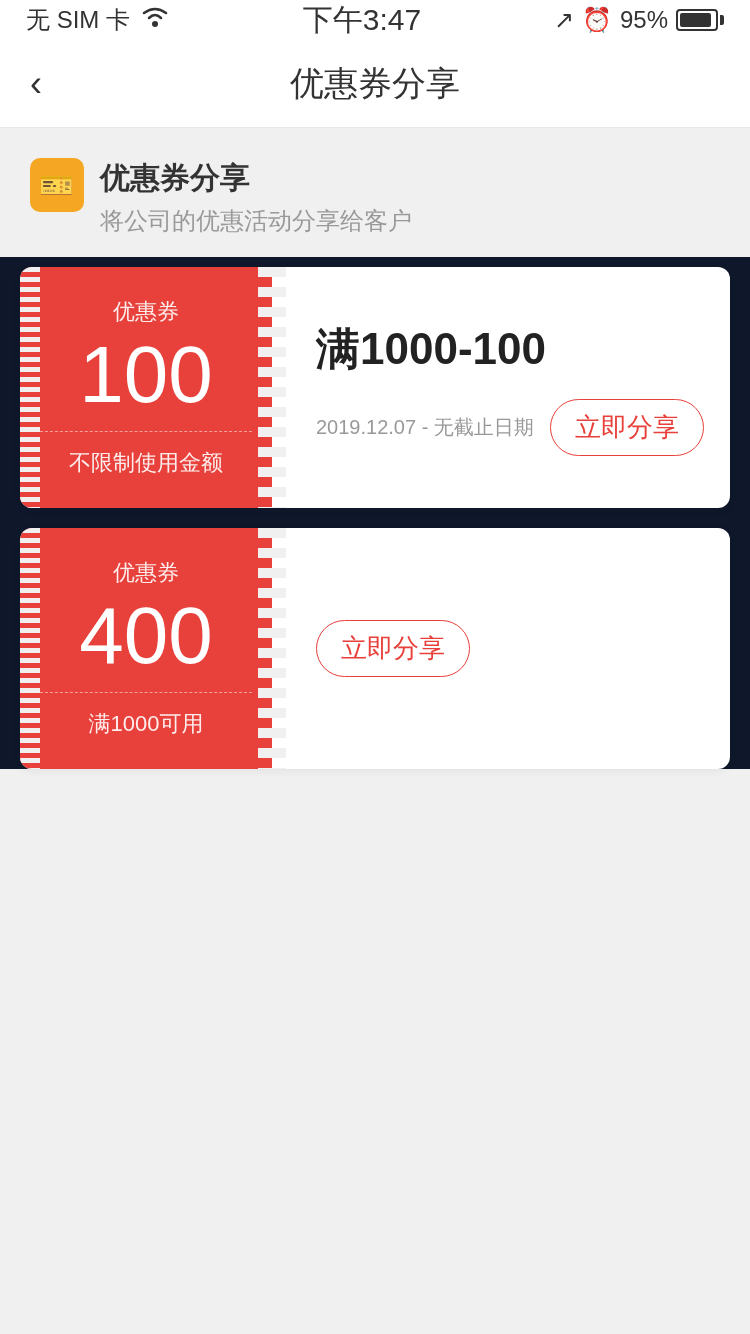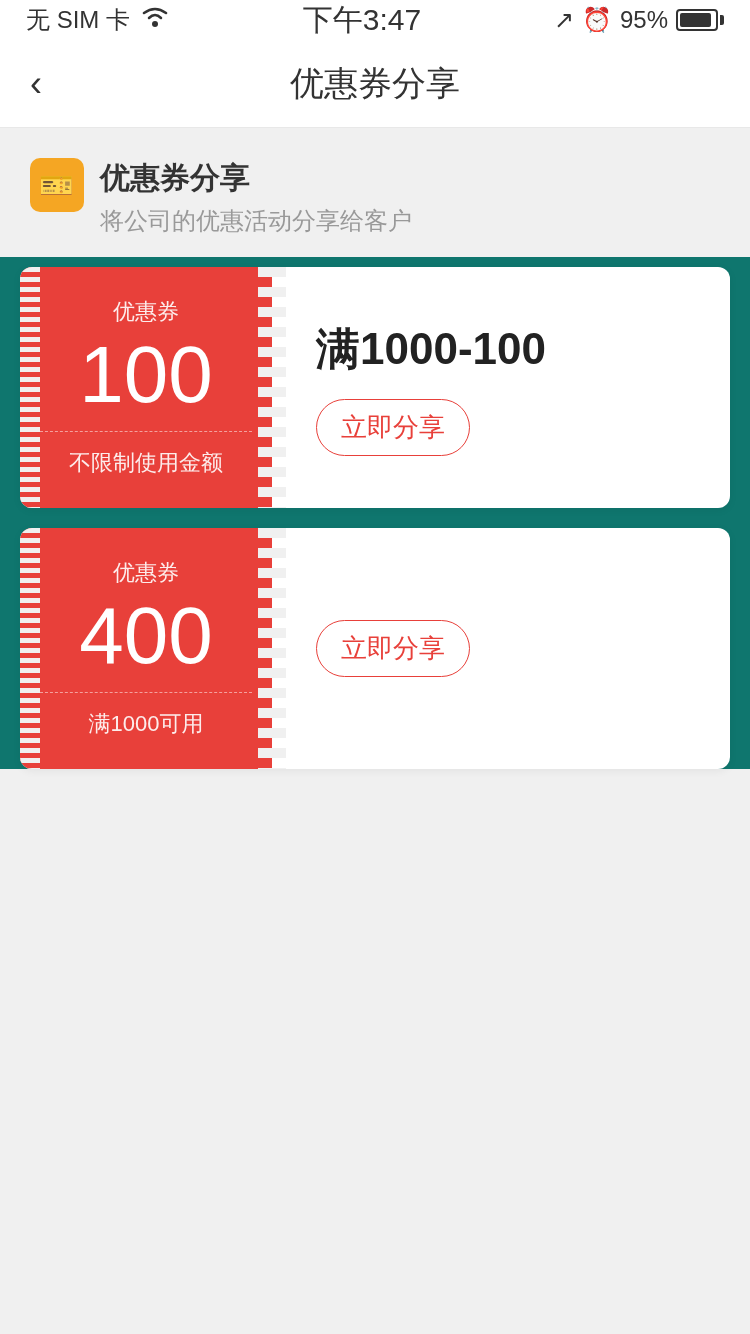--- a/index.html
+++ b/index.html
@@ -120,21 +120,21 @@
       font-weight: 600;
       color: #333;
     }
     .section-subtitle {
       font-size: 24px;
       color: #999;
     }
 
     
     .coupon-list {
-      background: #0f766e;
+      background: #0f172a;
       padding: 10px 20px 0 20px;
       display: flex;
       flex-direction: column;
       gap: 20px;
     }
 
     
     .coupon-card {
       background: #fff;
       border-radius: 12px;
@@ -304,20 +304,21 @@
 <div class="coupon-card">
       <div class="coupon-left">
         <span class="coupon-label">优惠券</span>
         <span class="coupon-value">100</span>
         <hr class="coupon-divider">
         <span class="coupon-condition">不限制使用金额</span>
       </div>
       <div class="coupon-right">
         <span class="coupon-name">满1000-100</span>
         <div class="coupon-meta">
+          <span class="coupon-date">2019.12.07 - 无截止日期</span>
           <button class="share-btn">立即分享</button>
         </div>
       </div>
     </div>
     <div class="coupon-card">
       <div class="coupon-left">
         <span class="coupon-label">优惠券</span>
         <span class="coupon-value">400</span>
         <hr class="coupon-divider">
         <span class="coupon-condition">满1000可用</span>

